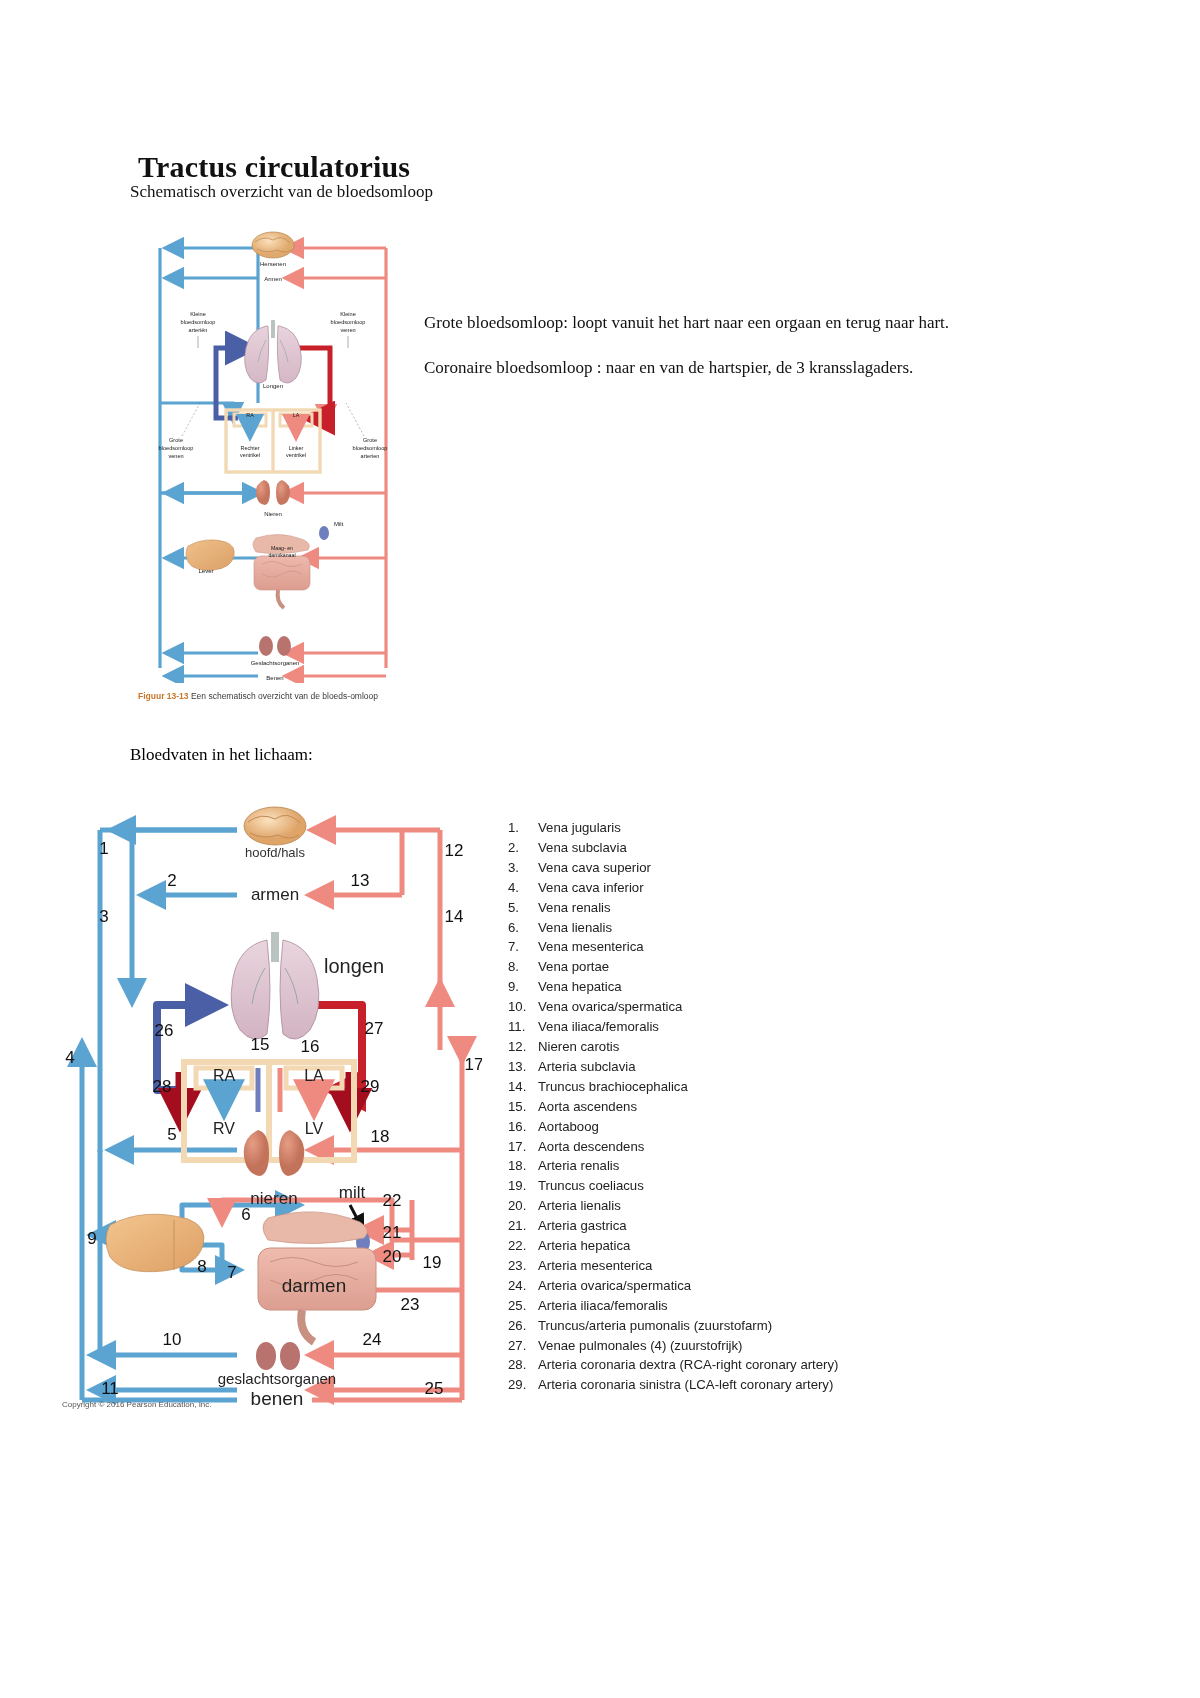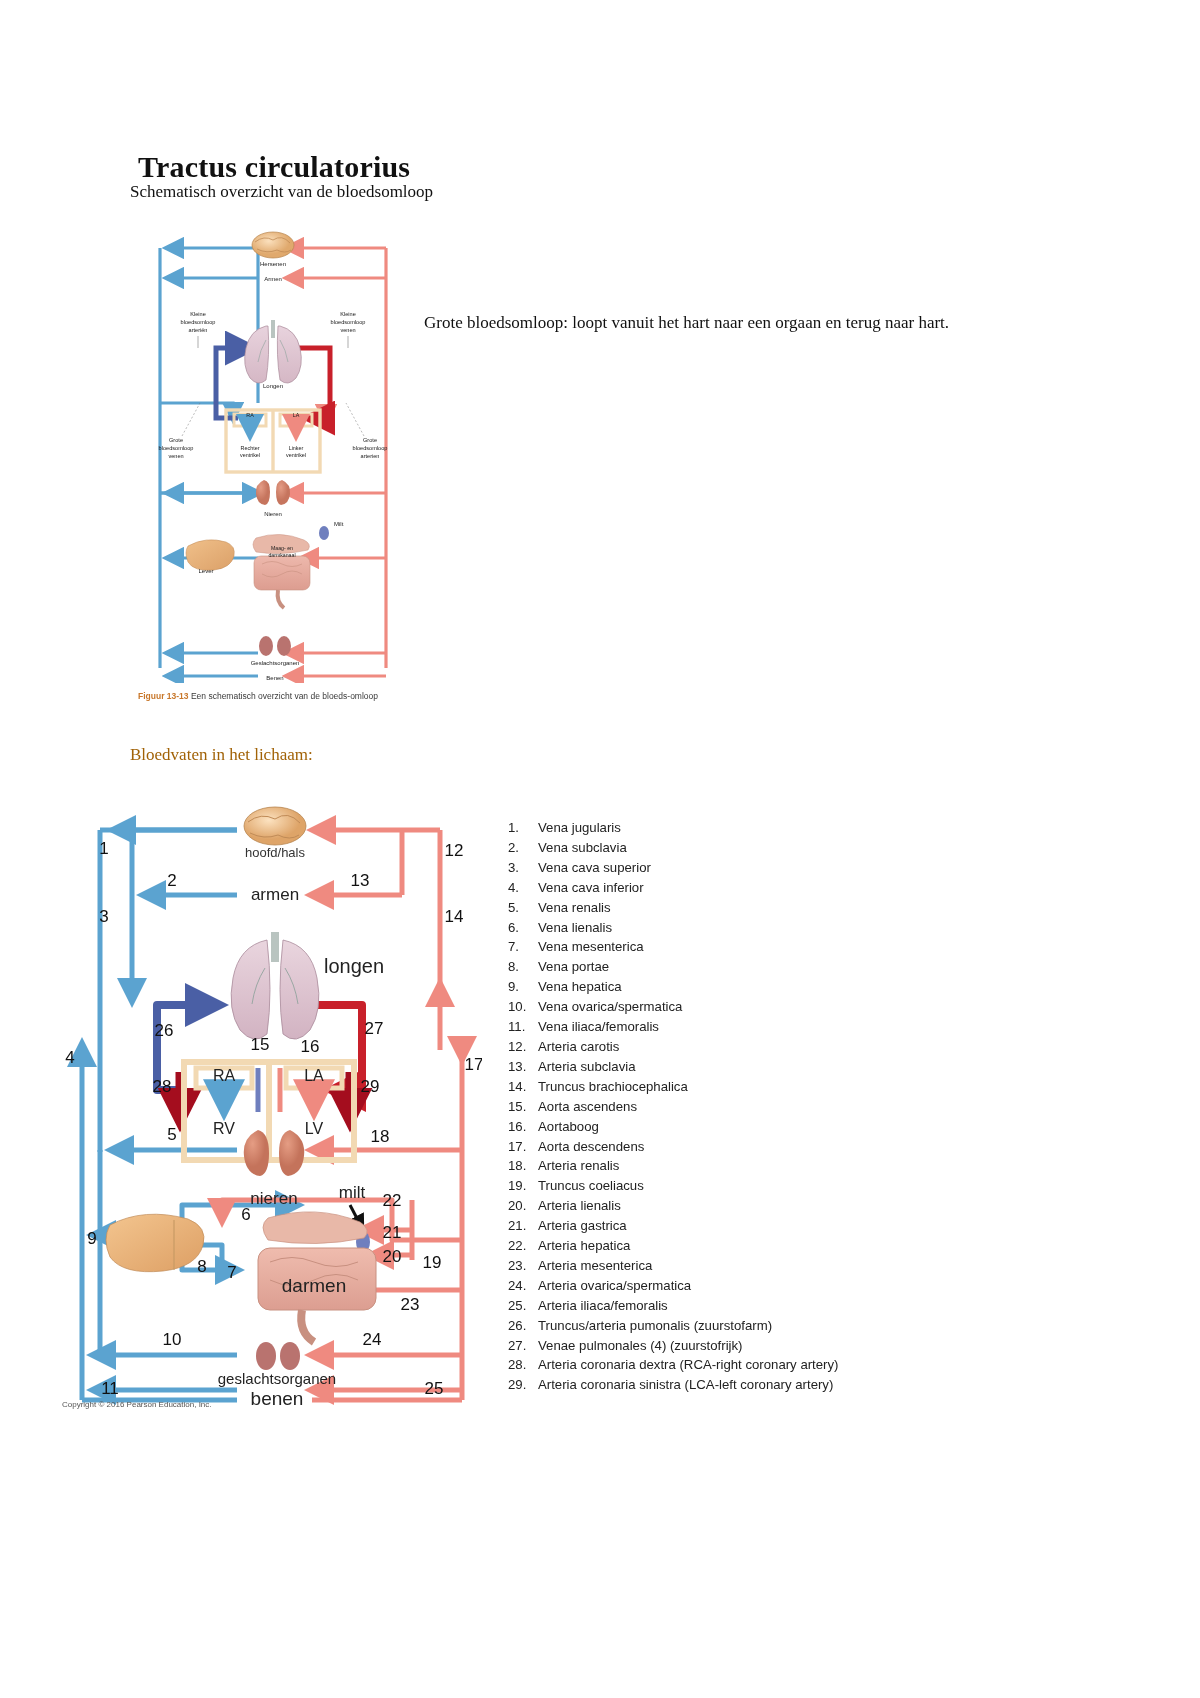--- a/index.html
+++ b/index.html
@@ -2,21 +2,21 @@
 <html><head>
 <meta charset="utf-8">
 <title>Tractus circulatorius</title>
 <style>
   html,body{margin:0;padding:0;background:#ffffff;}
   body{width:1200px;height:1698px;font-family:"Liberation Serif",serif;color:#1a1a1a;position:relative;overflow:hidden;}
   .page{position:absolute;inset:0;background:#fff;border-radius:10px;}
 
   .h1{position:absolute;left:138px;top:130px;font-size:30px;font-family:"Liberation Serif",serif;letter-spacing:.2px;color:#111;}
   .lead{position:absolute;left:130px;top:182px;font-size:17px;color:#111;}
-  .sub2{position:absolute;left:130px;top:745px;font-size:17px;color:#a16207;}
+  .sub2{position:absolute;left:130px;top:745px;font-size:17px;color:#000000;}
 
   .para{position:absolute;font-size:17px;line-height:25px;color:#111;width:565px;}
   .p1{left:424px;top:227px;}
   .p2{left:424px;top:290px;margin-top:20px;}
   .p3{left:424px;top:355px;}
 
   
   .fig1{position:absolute;left:138px;top:228px;width:270px;height:455px;}
   .fig1 svg{display:block;}
   .figcap{position:absolute;left:138px;top:690px;width:320px;font-family:"Liberation Sans",sans-serif;font-size:8.5px;line-height:12px;color:#3a3a3a;}
@@ -37,20 +37,21 @@
 </style>
 </head>
 <body>
 
 <div class="page">
 
   <h1 class="h1">Tractus circulatorius</h1>
   <div class="lead">Schematisch overzicht van de bloedsomloop</div>
 
   <div class="para p2">Grote bloedsomloop: loopt vanuit het hart naar een orgaan en terug naar hart.</div>
+  <div class="para p3">Coronaire bloedsomloop : naar en van de hartspier, de 3 kransslagaders.</div>
 
   <div class="fig1">
     <svg width="270" height="455" viewBox="0 0 270 455" xmlns="http://www.w3.org/2000/svg">
       <defs>
         <marker id="f1bl" markerWidth="7" markerHeight="7" refX="5" refY="3.5" orient="auto">
           <polygon points="0,0 7,3.5 0,7" fill="#5ba3d0"></polygon>
         </marker>
         <marker id="f1rd" markerWidth="7" markerHeight="7" refX="5" refY="3.5" orient="auto">
           <polygon points="0,0 7,3.5 0,7" fill="#ef8a80"></polygon>
         </marker>
@@ -441,21 +442,21 @@
       <div class="vrow">
         <span class="vnum">10.</span>
         <span class="vtxt">Vena ovarica/spermatica</span>
       </div>
       <div class="vrow">
         <span class="vnum">11.</span>
         <span class="vtxt">Vena iliaca/femoralis</span>
       </div>
       <div class="vrow">
         <span class="vnum">12.</span>
-        <span class="vtxt">Arteria carotis</span>
+        <span class="vtxt">Nieren carotis</span>
       </div>
       <div class="vrow">
         <span class="vnum">13.</span>
         <span class="vtxt">Arteria subclavia</span>
       </div>
       <div class="vrow">
         <span class="vnum">14.</span>
         <span class="vtxt">Truncus brachiocephalica</span>
       </div>
       <div class="vrow">

